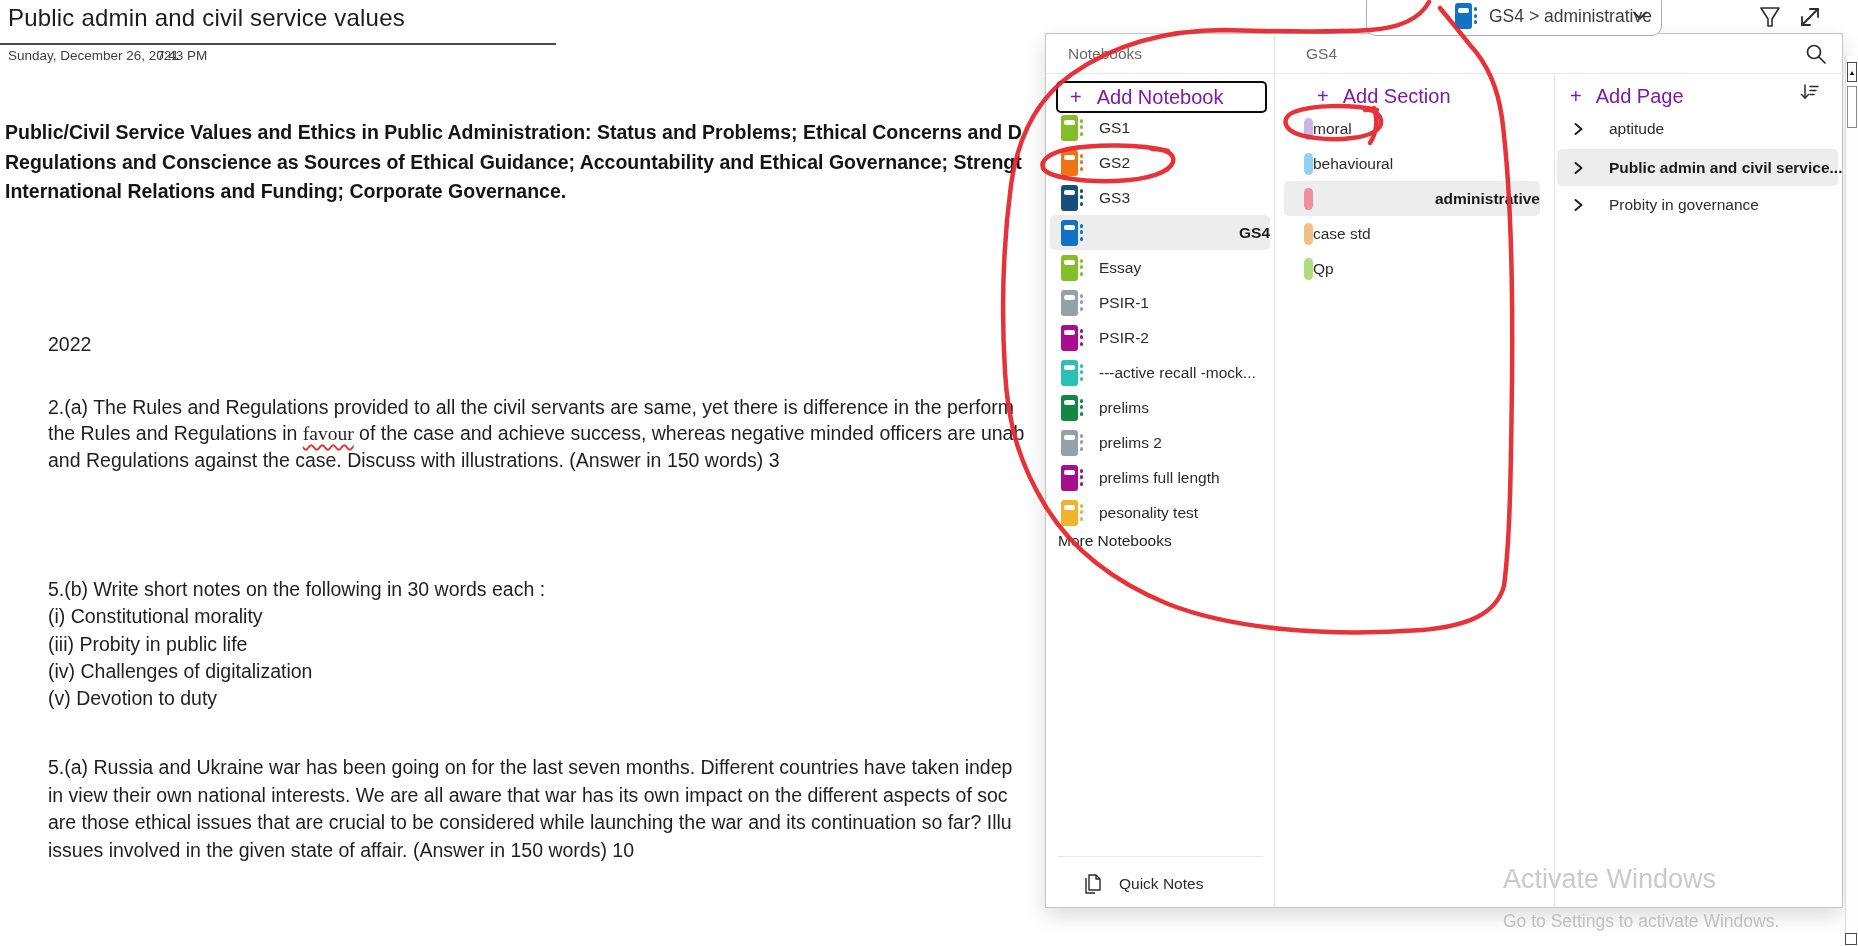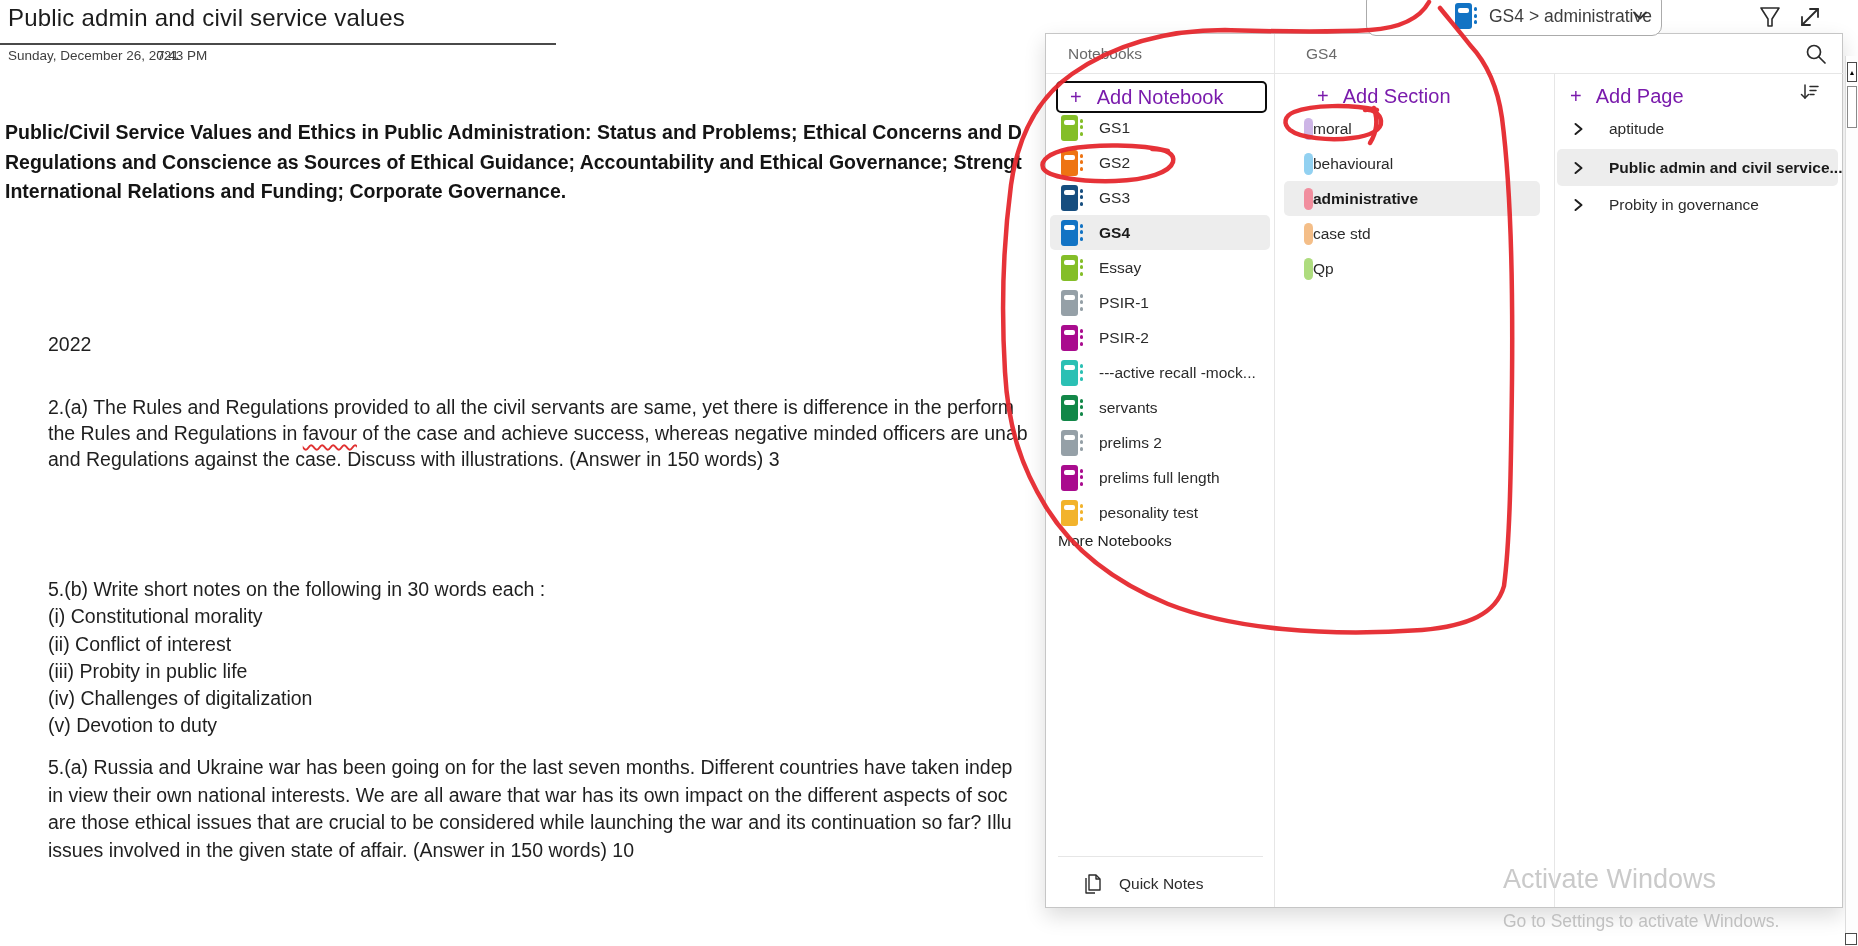--- a/index.html
+++ b/index.html
@@ -15,21 +15,21 @@
   .page-title { left:8px; top:4px; font-size:24px; font-weight:400; color:#1c1c1c; letter-spacing:.2px; z-index:10; }
   .title-rule { left:0; top:43px; width:556px; height:2px; background:#4a4a4a; z-index:10; }
   .date-line { top:48px; font-size:13.5px; color:#3f3f3f; z-index:10; }
   .content-block { z-index:10; font-size:19.5px; color:#1f1f1f; }
   .content-block div { white-space:nowrap; }
   .intro { left:5px; top:118px; font-weight:700; color:#141414; line-height:29.5px; }
   .year { left:48px; top:333px; }
   .q2 { left:48px; top:394px; line-height:26px; }
   .q5b { left:48px; top:576px; line-height:27.3px; }
   .q5a { left:48px; top:754px; line-height:27.6px; }
-  .misspelled { text-decoration:underline wavy #e03131 2px; text-underline-offset:4px; }
+  .misspelled { text-decoration:underline wavy #e03131 2px; text-underline-offset:4px;font-family:Liberation Serif, serif; }
 
   
   .crumb-btn { left:1366px; top:-9px; width:296px; height:45px; background:#fff;
     border:1.5px solid #ababab; border-radius:10px; z-index:40; }
   .crumb-ico { left:88px; top:11px; }
   .crumb-label { left:122px; top:14px; font-size:17.5px; color:#3d3d3d; white-space:nowrap; }
   .crumb-chev { left:266px; top:19px; }
   .top-ico { z-index:40; background:none; border:none; cursor:pointer; }
 
   
@@ -41,21 +41,21 @@
   .v1 { left:228px; top:0; height:873px; }
   .v2 { left:508px; top:39px; height:834px; }
 
   .add-btn-label { font-size:20px; color:#7a1bac; white-space:nowrap; }
   .plus { font-size:20px; color:#7a1bac; font-weight:400; line-height:20px; }
   .add-notebook { left:10px; top:47px; width:211px; height:32px; border:2px solid #0b0b0b;
     border-radius:5px; background:#fff; display:flex; align-items:center; padding-left:12px; gap:15px; cursor:pointer; }
 
   .row { display:flex; align-items:center; cursor:pointer; }
   .nb-row { left:4px; width:220px; height:35px; padding-left:11px; gap:16px; }
-  .nb-row.selected, .sec-row.selected, .pg-row.selected { background:#ededed; border-radius:5px; }
+  .nb-row.selected, .sec-row.selected, .pg-row.selected { background:#ededed; border-radius:5px;justify-content:space-between; }
   .row-label { font-size:15.5px; color:#2b2b2b; white-space:nowrap; }
   .selected .row-label { font-weight:700; color:#1a1a1a; }
 
   .nb-icon { position:relative; width:22px; height:26px; flex:0 0 22px; }
   .nb-body { position:absolute; left:0; top:0; width:17px; height:26px; border-radius:3px; background:currentColor; }
   .nb-stripe { position:absolute; left:3px; top:5px; width:11px; height:5px; border-radius:2px; background:#fff; }
   .nb-ring { position:absolute; left:18.5px; width:3.2px; height:4px; border-radius:1.5px; background:currentColor; }
   .r1 { top:4px; } .r2 { top:10.5px; } .r3 { top:17px; }
   .nb-icon.small { transform:scale(.78); transform-origin:top left; }
 
@@ -111,21 +111,20 @@
 
   <div class="abs content-block q2">
     <div>2.(a) The Rules and Regulations provided to all the civil servants are same, yet there is difference in the perform</div>
     <div><span>the Rules and Regulations in </span><span class="misspelled">favour</span><span> of the case and achieve success, whereas negative minded officers are unab</span></div>
     <div>and Regulations against the case. Discuss with illustrations. (Answer in 150 words) 3</div>
   </div>
 
   <div class="abs content-block q5b">
     <div>5.(b) Write short notes on the following in 30 words each :</div>
     <div>(i) Constitutional morality</div>
-    <div>(ii) Conflict of interest</div>
     <div>(iii) Probity in public life</div>
     <div>(iv) Challenges of digitalization</div>
     <div>(v) Devotion to duty</div>
   </div>
 
   <div class="abs content-block q5a">
     <div>5.(a) Russia and Ukraine war has been going on for the last seven months. Different countries have taken indep</div>
     <div>in view their own national interests. We are all aware that war has its own impact on the different aspects of soc</div>
     <div>are those ethical issues that are crucial to be considered while launching the war and its continuation so far? Illu</div>
     <div>issues involved in the given state of affair. (Answer in 150 words) 10</div>
@@ -257,21 +256,21 @@
       <span class="row-label">---active recall -mock...</span>
     </div>
     <div class="abs row nb-row" style="top:356px">
       <span class="nb-icon" style="color: rgb(18, 135, 72);">
           <span class="nb-body"></span>
           <span class="nb-stripe"></span>
           <span class="nb-ring r1"></span>
           <span class="nb-ring r2"></span>
           <span class="nb-ring r3"></span>
         </span>
-      <span class="row-label">servants</span>
+      <span class="row-label">prelims</span>
     </div>
     <div class="abs row nb-row" style="top:391px">
       <span class="nb-icon" style="color: rgb(149, 160, 167);">
           <span class="nb-body"></span>
           <span class="nb-stripe"></span>
           <span class="nb-ring r1"></span>
           <span class="nb-ring r2"></span>
           <span class="nb-ring r3"></span>
         </span>
       <span class="row-label">prelims 2</span>

